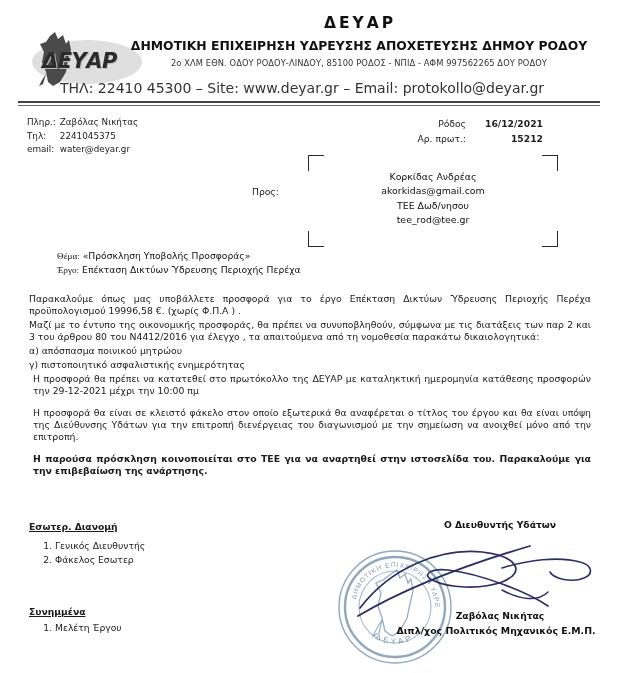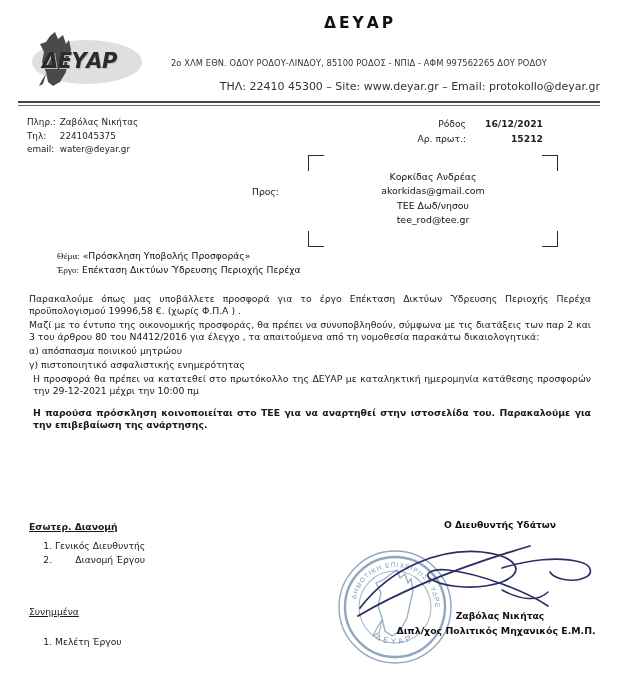--- a/index.html
+++ b/index.html
@@ -53,22 +53,22 @@
     text-align: center;
     font-size: 8.3px;
     color: #333;
     letter-spacing: .1px;
     white-space: nowrap;
   }
   .lh-contact {
     position: absolute;
     left: 60px; top: 80px;
     width: 540px;
-    text-align: right;
-    font-size: 11px;
+    text-align: left;
+    font-size: 14px;
     color: #333;
     white-space: nowrap;
   }
 
   
   .logo {
     position: absolute;
     left: 22px; top: 30px;
     width: 122px; height: 62px;
   }
@@ -197,33 +197,32 @@
   }
   .dist .hdr {
     font-weight: bold;
     text-decoration: underline;
     display: block;
     margin-bottom: 7px;
   }
   .dist ol {
     margin: 0; padding-left: 26px;
     line-height: 14.4px;
-    text-align: right;
   }
   .attach {
     position: absolute;
     left: 29px; top: 606px;
     font-size: 9.2px;
     color: #1a1a1a;
   }
   .attach .hdr {
-    font-weight: normal;
+    font-weight: bold;
     text-decoration: underline;
     display: block;
-    margin-bottom: 18px;
+    margin-bottom: 4px;
   }
   .attach ol {
     margin: 0; padding-left: 26px;
     line-height: 14.4px;
   }
 
   .sign-title {
     position: absolute;
     left: 400px; top: 519px;
     width: 200px;
@@ -273,20 +272,21 @@
     <div class="logo">
       <div class="logo-ellipse"></div>
       <svg width="122" height="62" viewBox="0 0 122 62" style="position:absolute;left:0;top:0;">
         <path d="M28 6 L33 2 L36 9 L41 5 L44 14 L47 10 L49 20 L46 30 L44 42 L38 52 L31 56 L26 52 L24 42 L20 32 L22 22 L18 14 L24 12 Z" fill="#4a4a4a"></path>
         <path d="M24 44 L20 50 L17 56 L21 54 Z" fill="#4a4a4a"></path>
       </svg>
       <div class="logo-text">ΔΕΥΑΡ</div>
     </div>
 
     <div class="lh-title">ΔΕΥΑΡ</div>
+    <div class="lh-sub">ΔΗΜΟΤΙΚΗ ΕΠΙΧΕΙΡΗΣΗ ΥΔΡΕΥΣΗΣ ΑΠΟΧΕΤΕΥΣΗΣ ΔΗΜΟΥ ΡΟΔΟΥ</div>
     <div class="lh-addr">2ο ΧΛΜ ΕΘΝ. ΟΔΟΥ ΡΟΔΟΥ-ΛΙΝΔΟΥ, 85100 ΡΟΔΟΣ - ΝΠΙΔ - ΑΦΜ 997562265 ΔΟΥ ΡΟΔΟΥ</div>
     <div class="lh-contact">ΤΗΛ: 22410 45300 – Site: www.deyar.gr  – Email: protokollo@deyar.gr</div>
   </div>
 
   <div class="rule-thick"></div>
   <div class="rule-thin"></div>
 
   <div class="info-left">
     <div>
       <span class="lbl">Πληρ.:</span>
@@ -338,28 +338,29 @@
       <span>Επέκταση Δικτύων Ύδρευσης Περιοχής Περέχα</span>
     </div>
   </div>
 
   <div class="body">
     <p class="tight">Παρακαλούμε όπως μας υποβάλλετε προσφορά για το έργο  Επέκταση Δικτύων Ύδρευσης Περιοχής Περέχα προϋπολογισμού 19996,58 €. (χωρίς Φ.Π.Α ) .</p>
     <p class="tight">Μαζί με το έντυπο της οικονομικής προσφοράς, θα πρέπει να συνυποβληθούν,  σύμφωνα με τις διατάξεις των παρ 2 και 3 του άρθρου 80 του Ν4412/2016 για έλεγχο , τα απαιτούμενα από τη  νομοθεσία παρακάτω δικαιολογητικά:</p>
     <p class="tight">α) απόσπασμα ποινικού μητρώου</p>
     <p class="tight">γ) πιστοποιητικό ασφαλιστικής ενημερότητας</p>
     <p>Η προσφορά θα πρέπει να κατατεθεί στο πρωτόκολλο της ΔΕΥΑΡ με καταληκτική ημερομηνία κατάθεσης προσφορών την 29-12-2021 μέχρι την 10:00 πμ</p>
+    <p>Η προσφορά θα είναι σε κλειστό φάκελο στον οποίο εξωτερικά θα αναφέρεται ο τίτλος του έργου και θα είναι υπόψη της Διεύθυνσης Υδάτων για την επιτροπή διενέργειας του διαγωνισμού με την σημείωση να ανοιχθεί μόνο από την επιτροπή.</p>
     <p class="bold">Η παρούσα πρόσκληση κοινοποιείται στο ΤΕΕ για να αναρτηθεί στην ιστοσελίδα του. Παρακαλούμε για την επιβεβαίωση της ανάρτησης.</p>
   </div>
 
   <div class="dist">
     <span class="hdr">Εσωτερ. Διανομή</span>
     <ol>
       <li>Γενικός Διευθυντής</li>
-      <li>Διανομή Έργου</li>
+      <li>Φάκελος Εσωτερ</li>
     </ol>
   </div>
 
   <div class="attach">
     <span class="hdr">Συνημμένα</span>
     <ol>
       <li>Μελέτη Έργου</li>
     </ol>
   </div>
 

